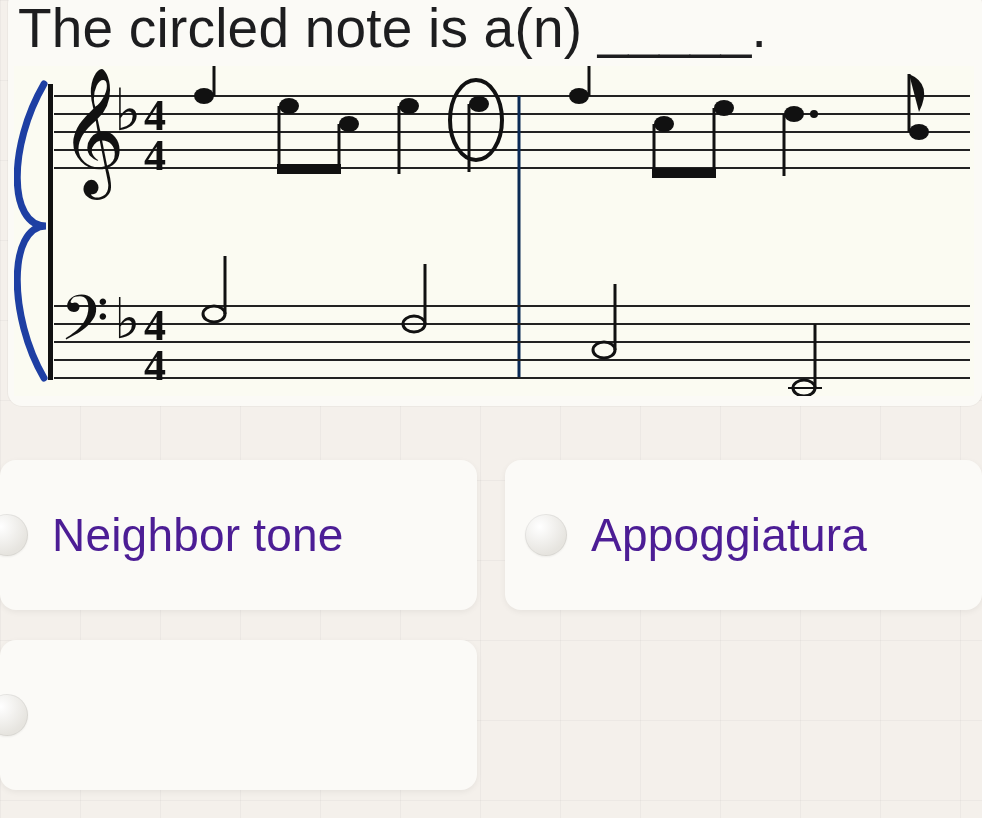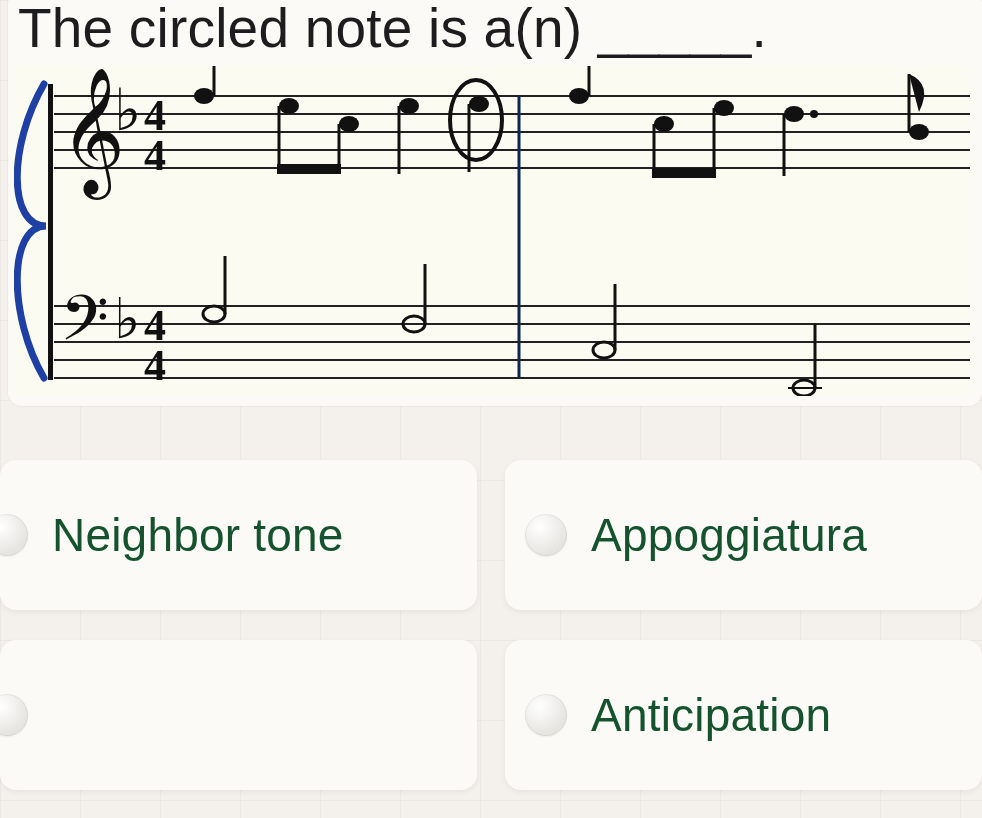--- a/index.html
+++ b/index.html
@@ -73,21 +73,21 @@
     width: 42px;
     height: 42px;
     border-radius: 50%;
     background: radial-gradient(circle at 35% 30%, #ffffff, #e6e4df 70%);
     box-shadow: inset 0 0 0 1px rgba(0,0,0,0.06), 0 1px 2px rgba(0,0,0,0.06);
     flex: 0 0 auto;
   }
   .option .label {
     margin-left: 24px;
     font-size: 46px;
-    color: #14532d;
+    color: #4c1d95;
     letter-spacing: 0.2px;
   }
   
   .option.col-left .radio { margin-left: -30px; }
   .option.col-right { padding-right: 0; padding-left: 20px; }
 </style>
 </head>
 <body>
 
 <div class="card">
@@ -216,17 +216,13 @@
     <span class="radio"></span>
     <span class="label">Neighbor tone</span>
   </div>
   <div class="option col-right">
     <span class="radio"></span>
     <span class="label">Appoggiatura</span>
   </div>
   <div class="option col-left">
     <span class="radio"></span>
   </div>
-  <div class="option col-right">
-    <span class="radio"></span>
-    <span class="label">Anticipation</span>
-  </div>
 </div>
 
 </body></html>

